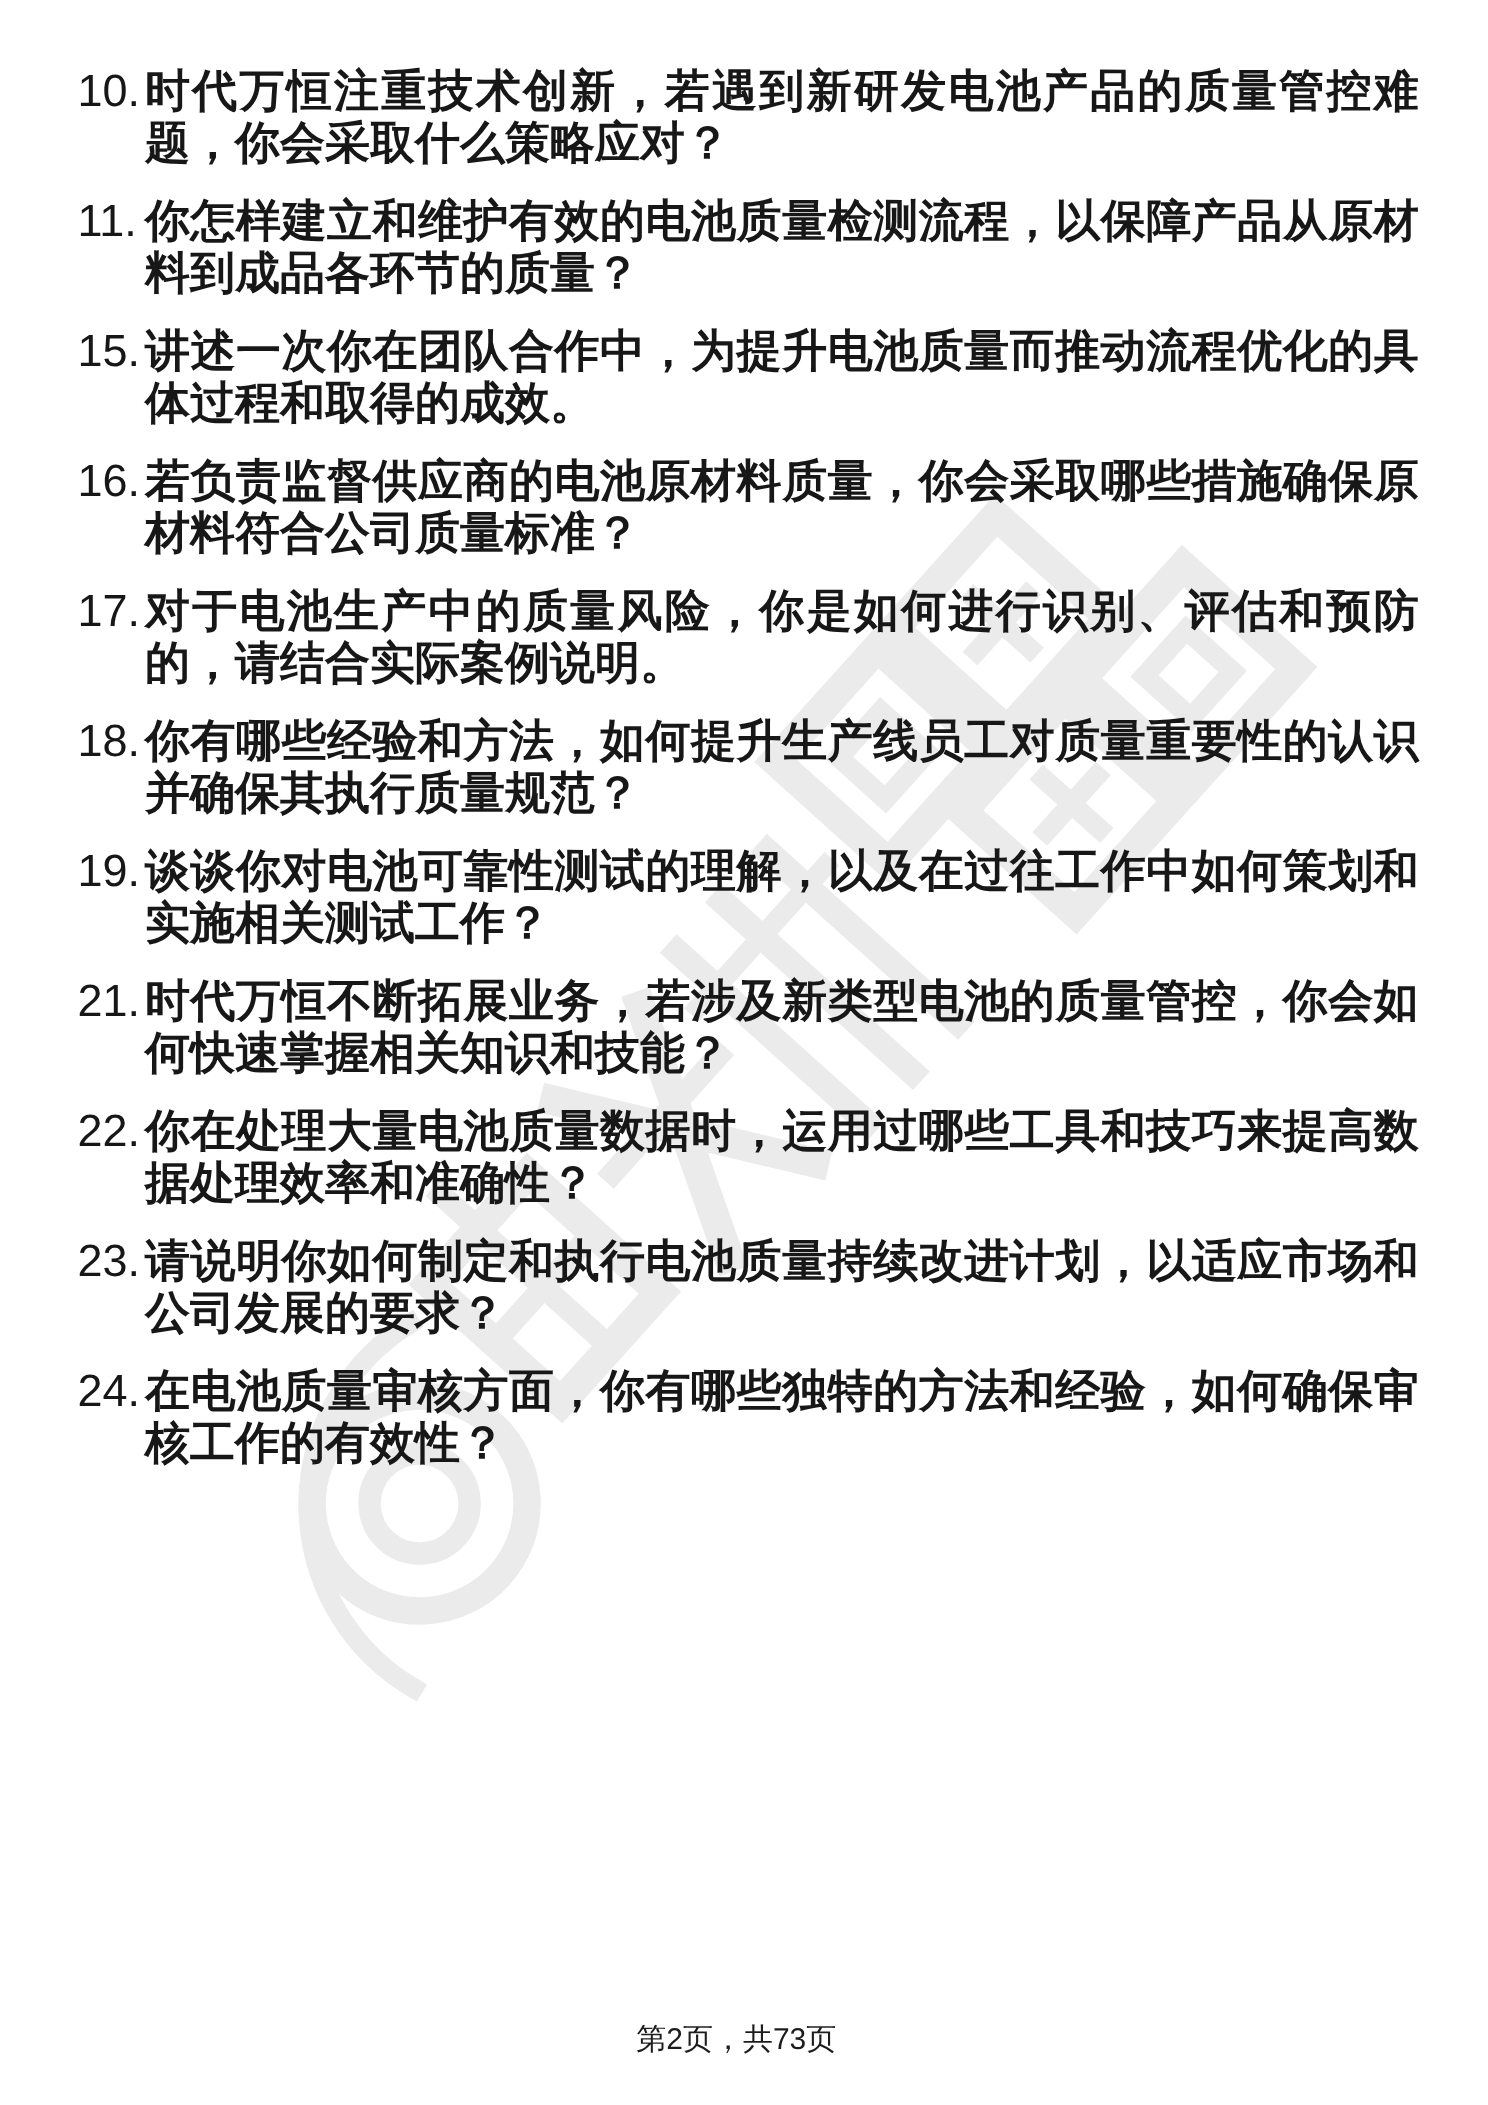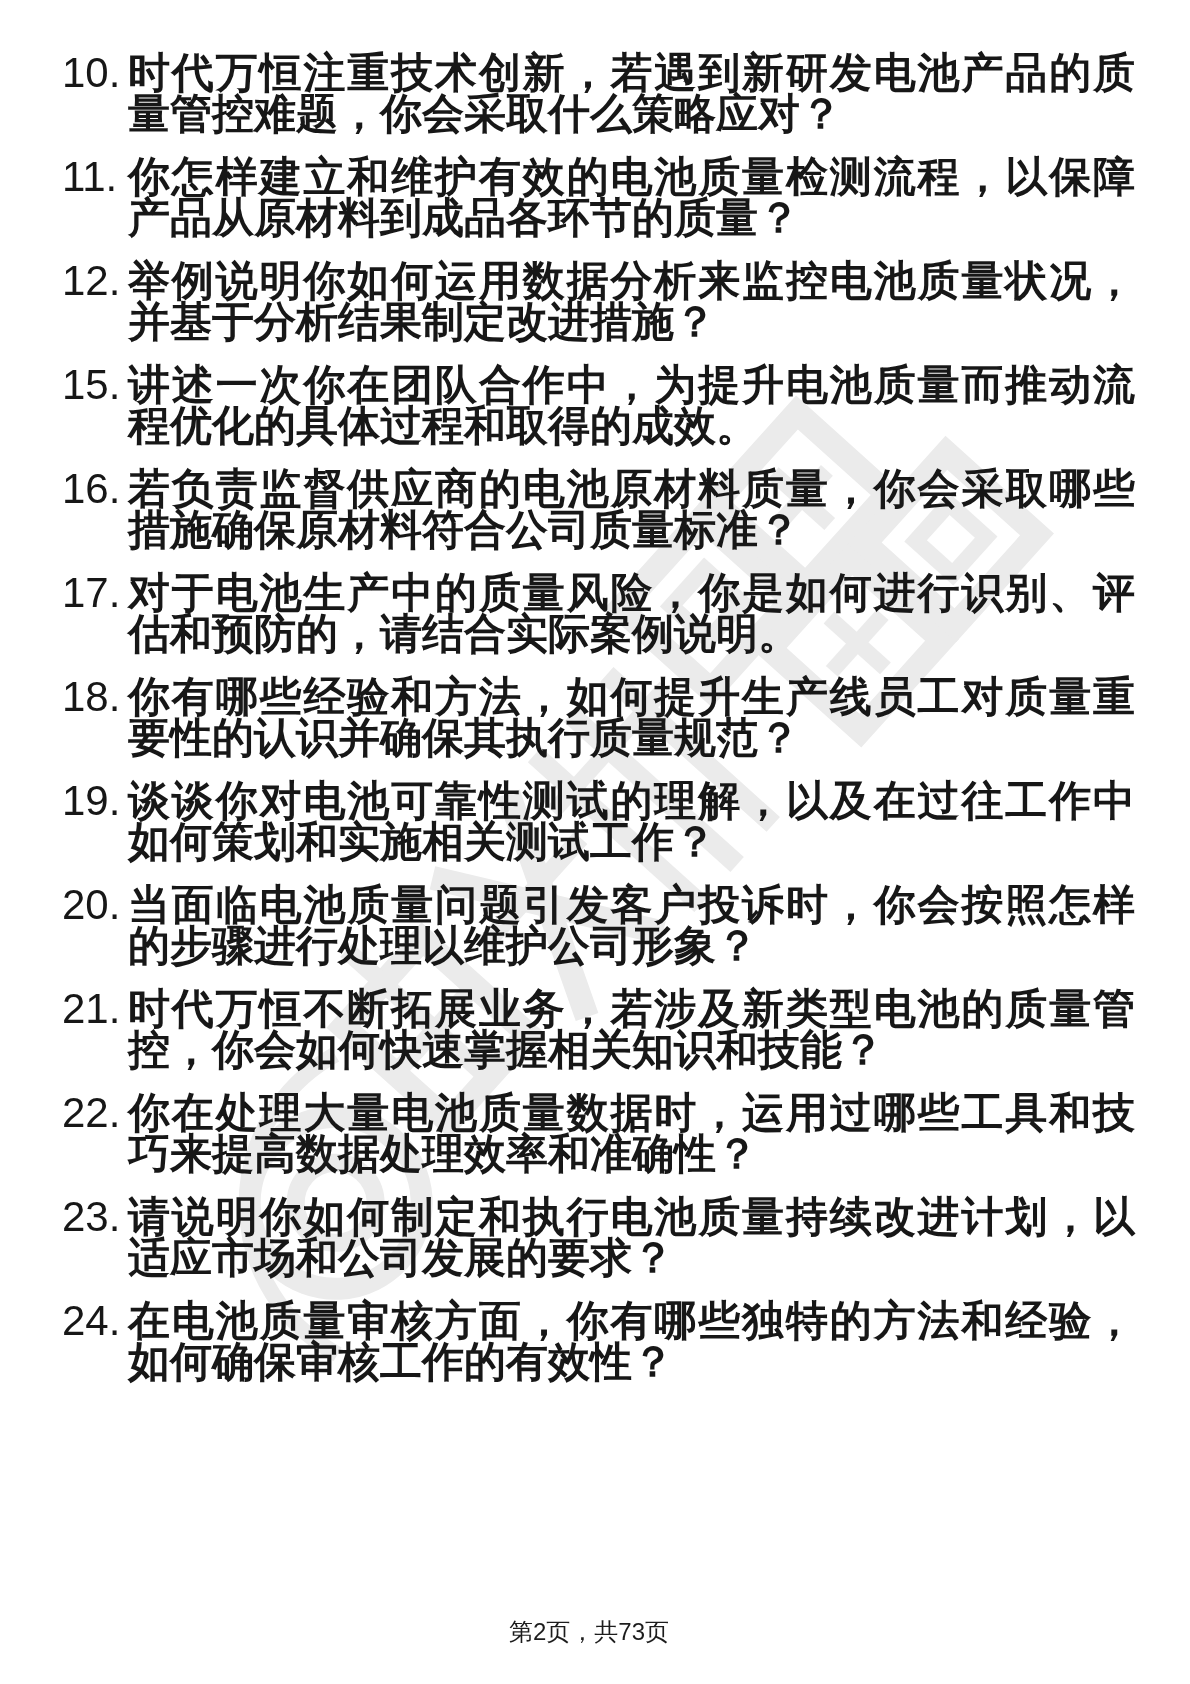--- a/index.html
+++ b/index.html
@@ -32,23 +32,22 @@
   ol.questions {
     list-style: none;
     margin: 0;
     padding: 0;
   }
   li.q {
     display: flex;
     align-items: flex-start;
     margin: 0 0 22px 0;
     color: #171717;
-    font-size: 42px;
+    font-size: 36px;
     line-height: 41px;
-    gap: 12px;
   }
   li.q .num {
     flex: 0 0 54px;
     width: 54px;
   }
   li.q .txt {
     flex: 1 1 auto;
     text-align: justify;
     font-weight: bold;
   }
@@ -104,46 +103,38 @@
     <ol class="questions">
       <li class="q">
           <span class="num">10.</span>
           <span class="txt">时代万恒注重技术创新，若遇到新研发电池产品的质量管控难题，你会采取什么策略应对？</span>
         </li>
       <li class="q">
           <span class="num">11.</span>
           <span class="txt">你怎样建立和维护有效的电池质量检测流程，以保障产品从原材料到成品各环节的质量？</span>
         </li>
       <li class="q">
-          <span class="num">12.</span>
-          <span class="txt">举例说明你如何运用数据分析来监控电池质量状况，并基于分析结果制定改进措施？</span>
-        </li>
-      <li class="q">
           <span class="num">15.</span>
           <span class="txt">讲述一次你在团队合作中，为提升电池质量而推动流程优化的具体过程和取得的成效。</span>
         </li>
       <li class="q">
           <span class="num">16.</span>
           <span class="txt">若负责监督供应商的电池原材料质量，你会采取哪些措施确保原材料符合公司质量标准？</span>
         </li>
       <li class="q">
           <span class="num">17.</span>
           <span class="txt">对于电池生产中的质量风险，你是如何进行识别、评估和预防的，请结合实际案例说明。</span>
         </li>
       <li class="q">
           <span class="num">18.</span>
           <span class="txt">你有哪些经验和方法，如何提升生产线员工对质量重要性的认识并确保其执行质量规范？</span>
         </li>
       <li class="q">
           <span class="num">19.</span>
           <span class="txt">谈谈你对电池可靠性测试的理解，以及在过往工作中如何策划和实施相关测试工作？</span>
-        </li>
-      <li class="q">
-          <span class="num">20.</span>
-          <span class="txt">当面临电池质量问题引发客户投诉时，你会按照怎样的步骤进行处理以维护公司形象？</span>
         </li>
       <li class="q">
           <span class="num">21.</span>
           <span class="txt">时代万恒不断拓展业务，若涉及新类型电池的质量管控，你会如何快速掌握相关知识和技能？</span>
         </li>
       <li class="q">
           <span class="num">22.</span>
           <span class="txt">你在处理大量电池质量数据时，运用过哪些工具和技巧来提高数据处理效率和准确性？</span>
         </li>
       <li class="q">

